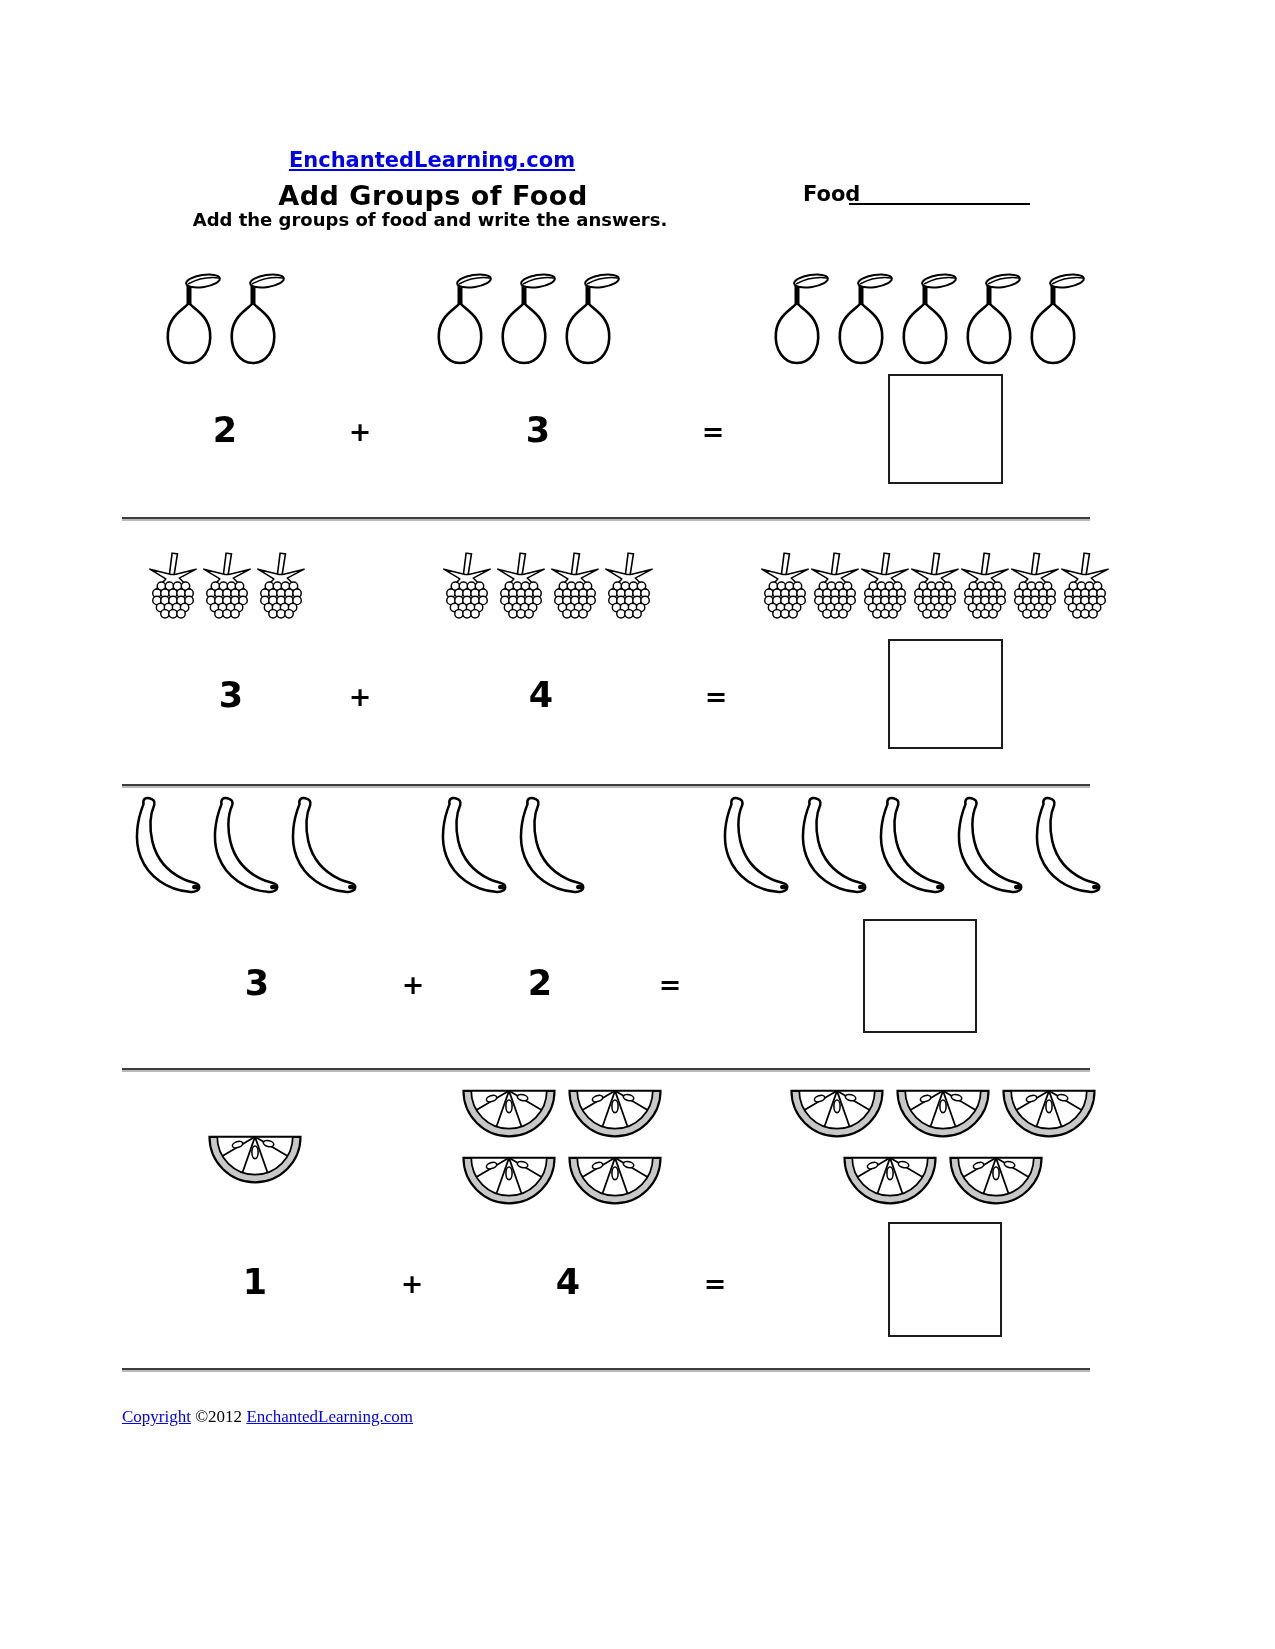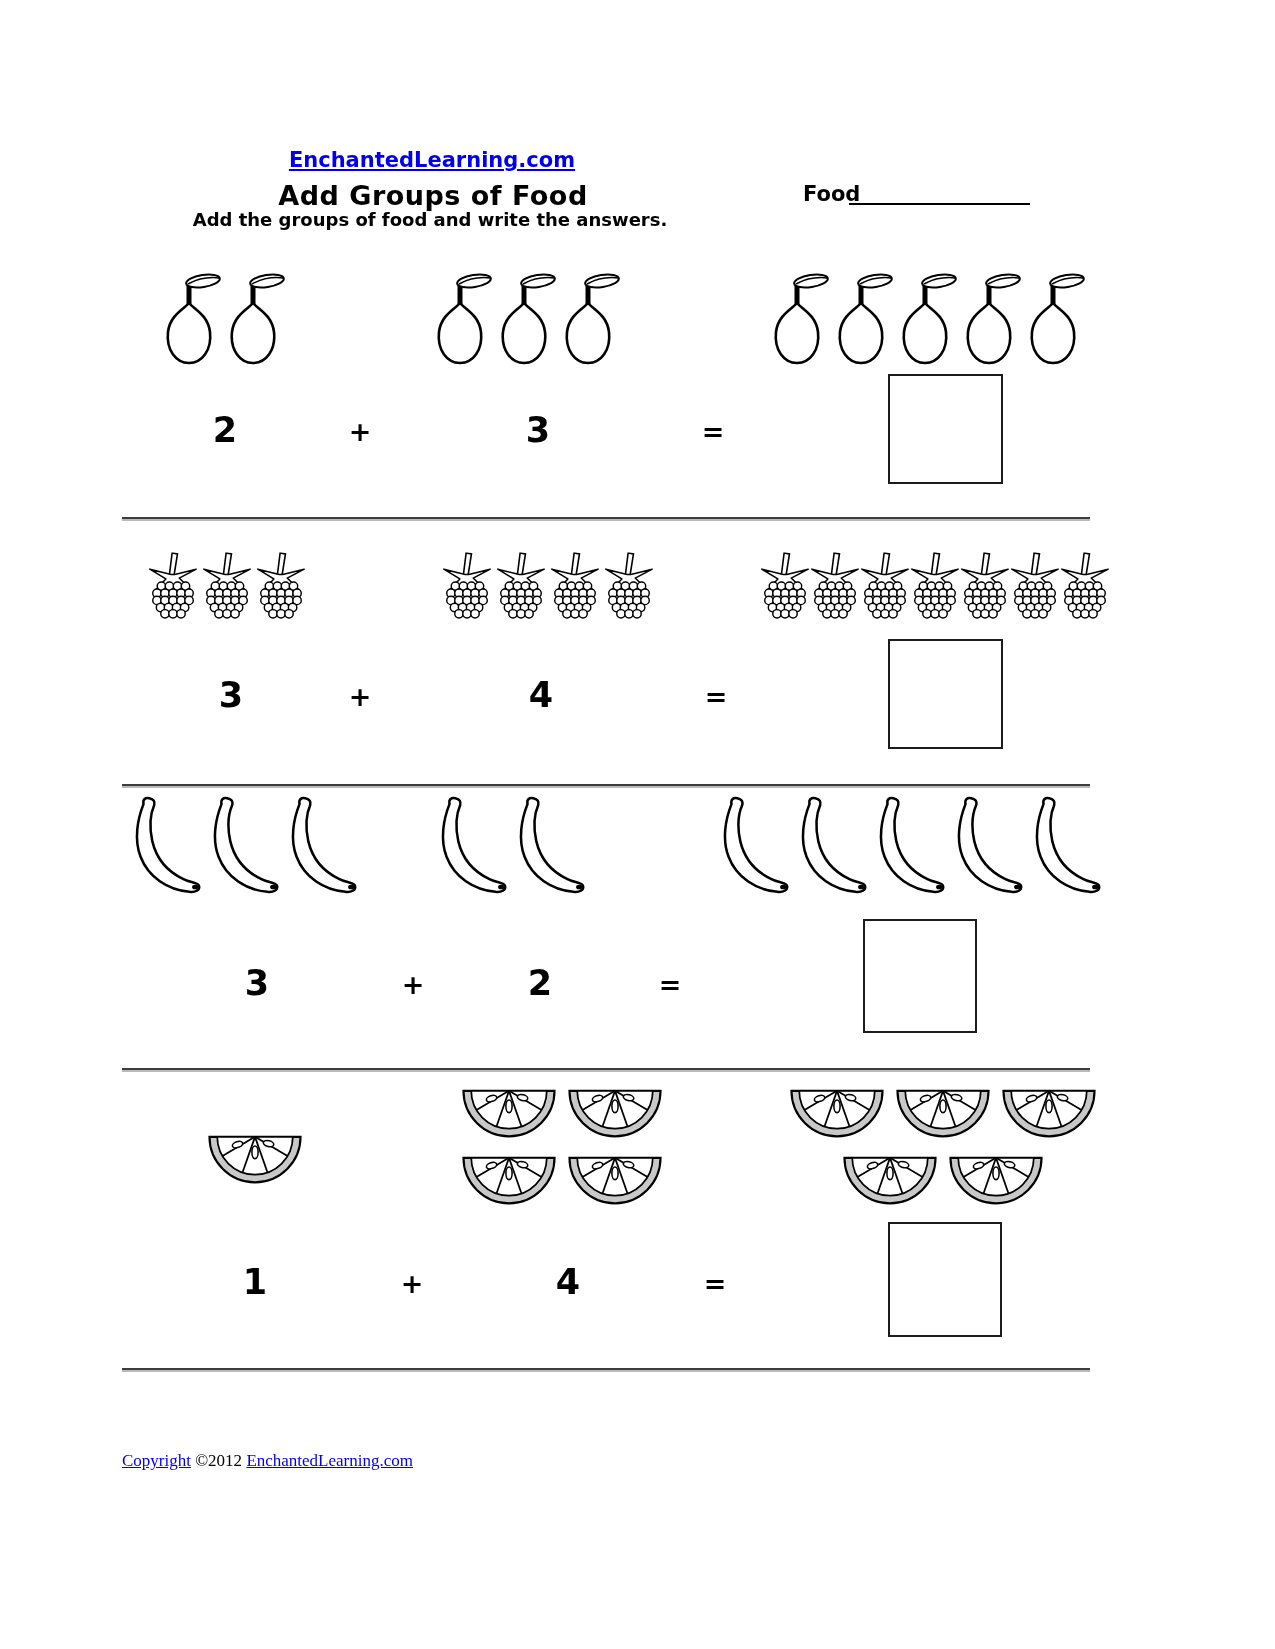--- a/index.html
+++ b/index.html
@@ -20,21 +20,21 @@
   .fgroup.wrap{flex-wrap:wrap;justify-content:center;column-gap:6px;row-gap:5px;}
   .fruit{display:block;flex:0 0 auto;}
   .fruit-pear{width:64px;height:100px;}
   .fruit-berry{width:50px;height:70px;}
   .fruit-banana{width:78px;height:104px;}
   .fruit-melon{width:100px;height:62px;}
   .answer-box{position:absolute;background:#fff;border:2px solid #1c1c1c;}
   .num,.op{position:absolute;transform:translate(-50%,-50%);font-weight:bold;line-height:1;}
   .num{font-size:35px;}
   .op{font-size:27px;}
-  .footer{left:122px;top:1434px;font-family:"Liberation Serif", serif;font-size:17px;}
+  .footer{left:122px;top:1390px;font-family:"Liberation Serif", serif;font-size:17px;}
 </style>
 </head>
 <body>
 
 <svg width="0" height="0" style="position:absolute" aria-hidden="true">
   <defs>
     <symbol id="icon-pear" viewBox="0 0 64 100">
       <line x1="32" y1="18" x2="32" y2="37" stroke="#000" stroke-width="5"></line>
       <ellipse cx="46" cy="13" rx="17" ry="6" transform="rotate(-9 46 13)" fill="#fff" stroke="#000" stroke-width="2"></ellipse>
       <path d="M31,16 Q46,8 62,10" fill="none" stroke="#000" stroke-width="1.5"></path>

